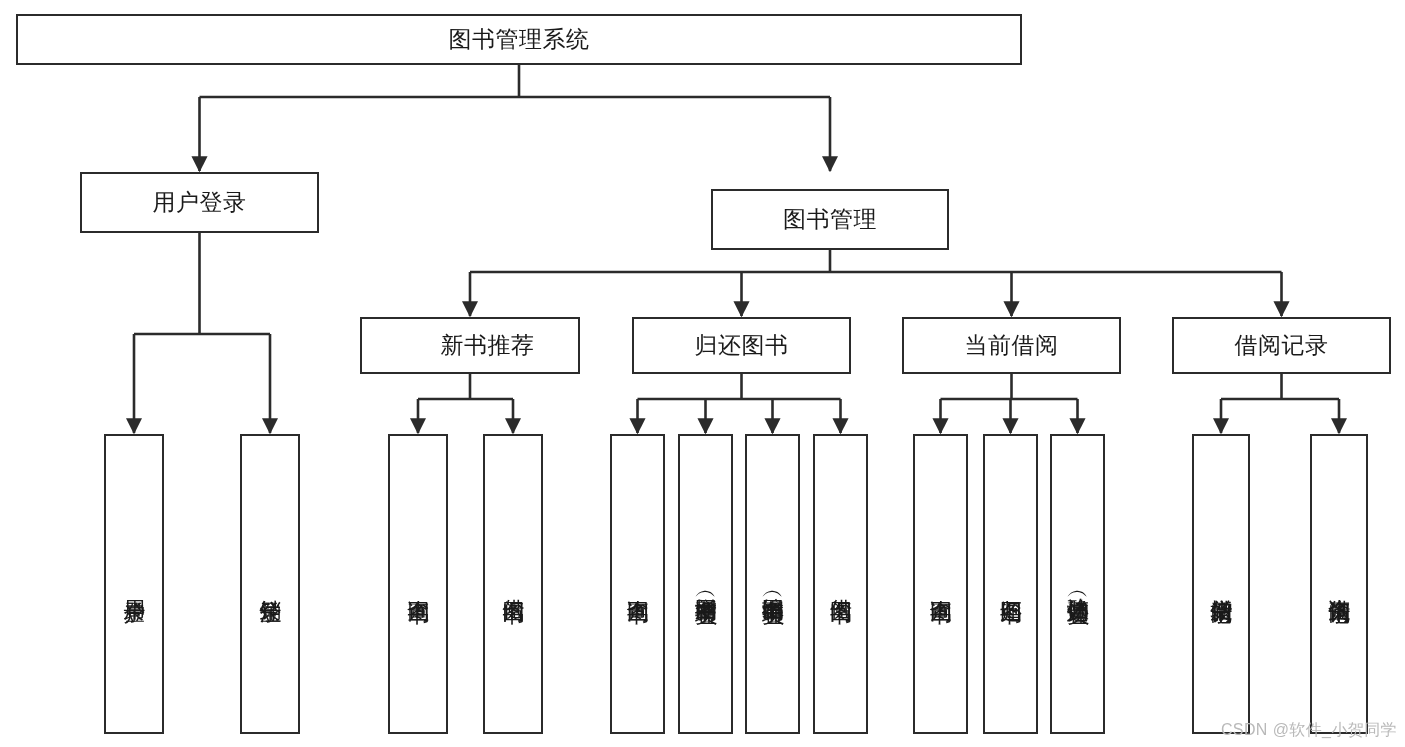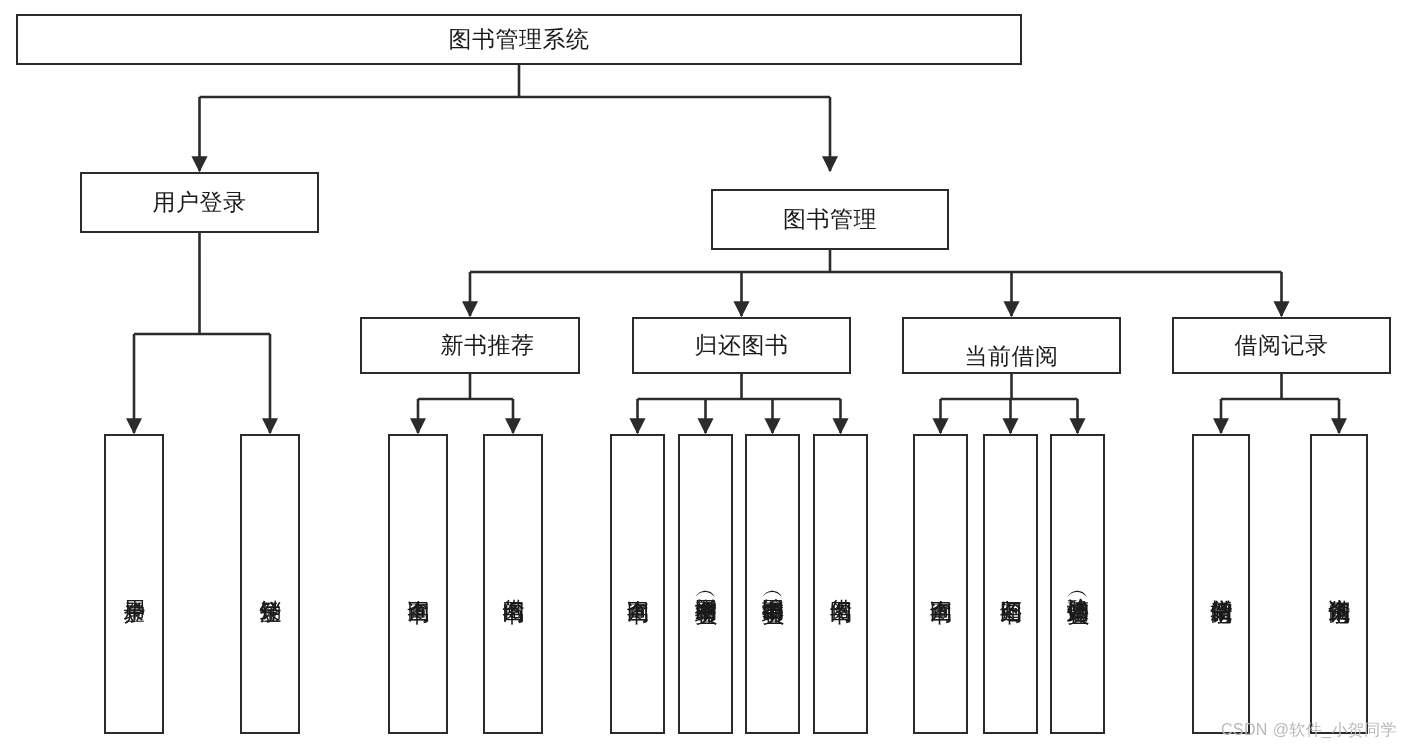--- a/index.html
+++ b/index.html
@@ -122,21 +122,21 @@
       </div>
       <div class="node h" id="node-l2b" style="left: 711px; top: 172px; width: 238px; height: 61px; margin-top: 17px;">
         <span>图书管理</span>
       </div>
       <div class="node h" id="node-l3a" style="left: 360px; top: 317px; width: 220px; height: 57px; padding-left: 35px;">
         <span>新书推荐</span>
       </div>
       <div class="node h" id="node-l3b" style="left: 632px; top: 317px; width: 219px; height: 57px;">
         <span>归还图书</span>
       </div>
-      <div class="node h" id="node-l3c" style="left: 902px; top: 317px; width: 219px; height: 57px; align-items: flex-end;">
+      <div class="node h" id="node-l3c" style="left: 902px; top: 317px; width: 219px; height: 57px;">
         <span>当前借阅</span>
       </div>
       <div class="node h" id="node-l3d" style="left: 1172px; top: 317px; width: 219px; height: 57px;">
         <span>借阅记录</span>
       </div>
       <div class="node v" id="node-leaf1" style="left: 104px; top: 434px; width: 60px; height: 300px;">
         <span class="vtext">用户登录</span>
       </div>
       <div class="node v" id="node-leaf2" style="left: 240px; top: 434px; width: 60px; height: 300px;">
         <span class="vtext">注销登录</span>

